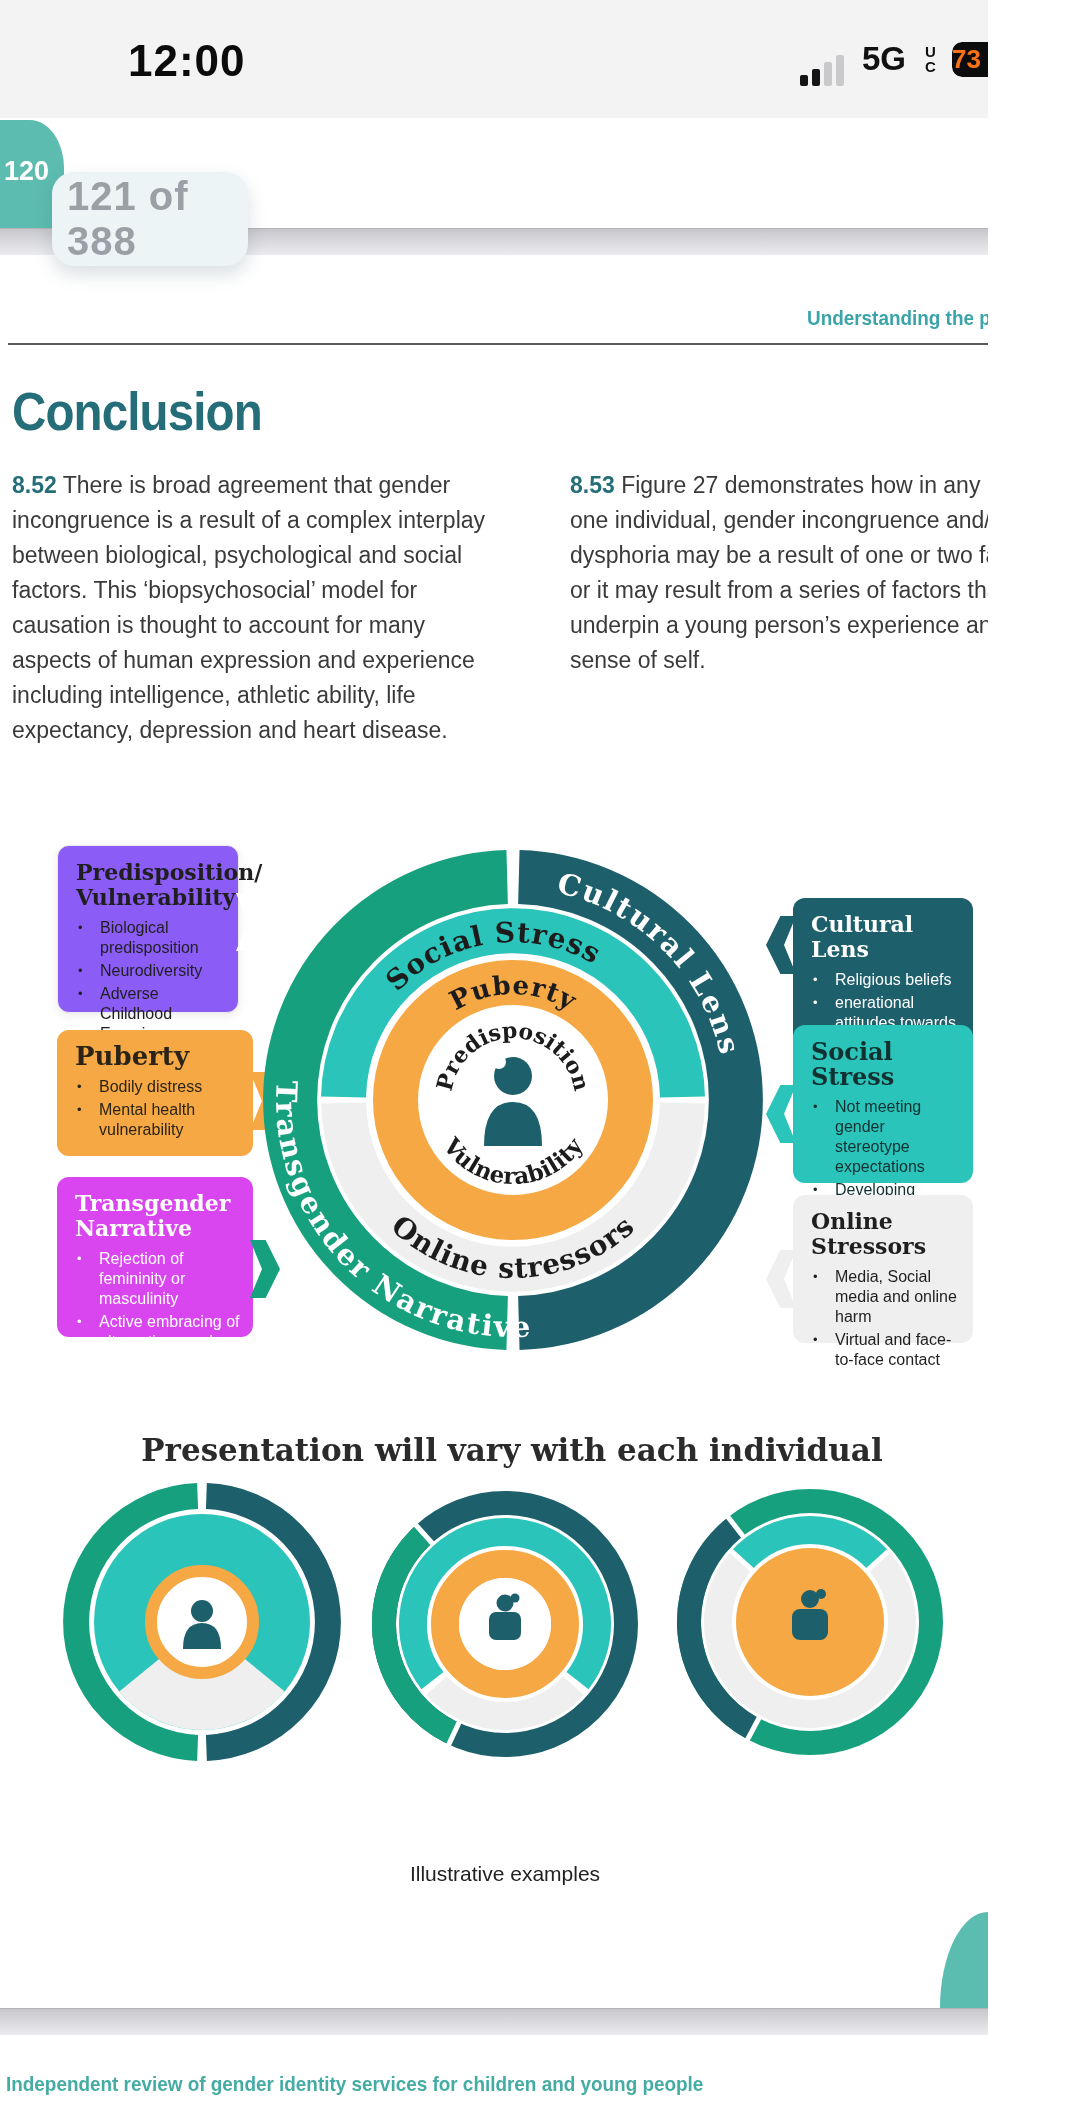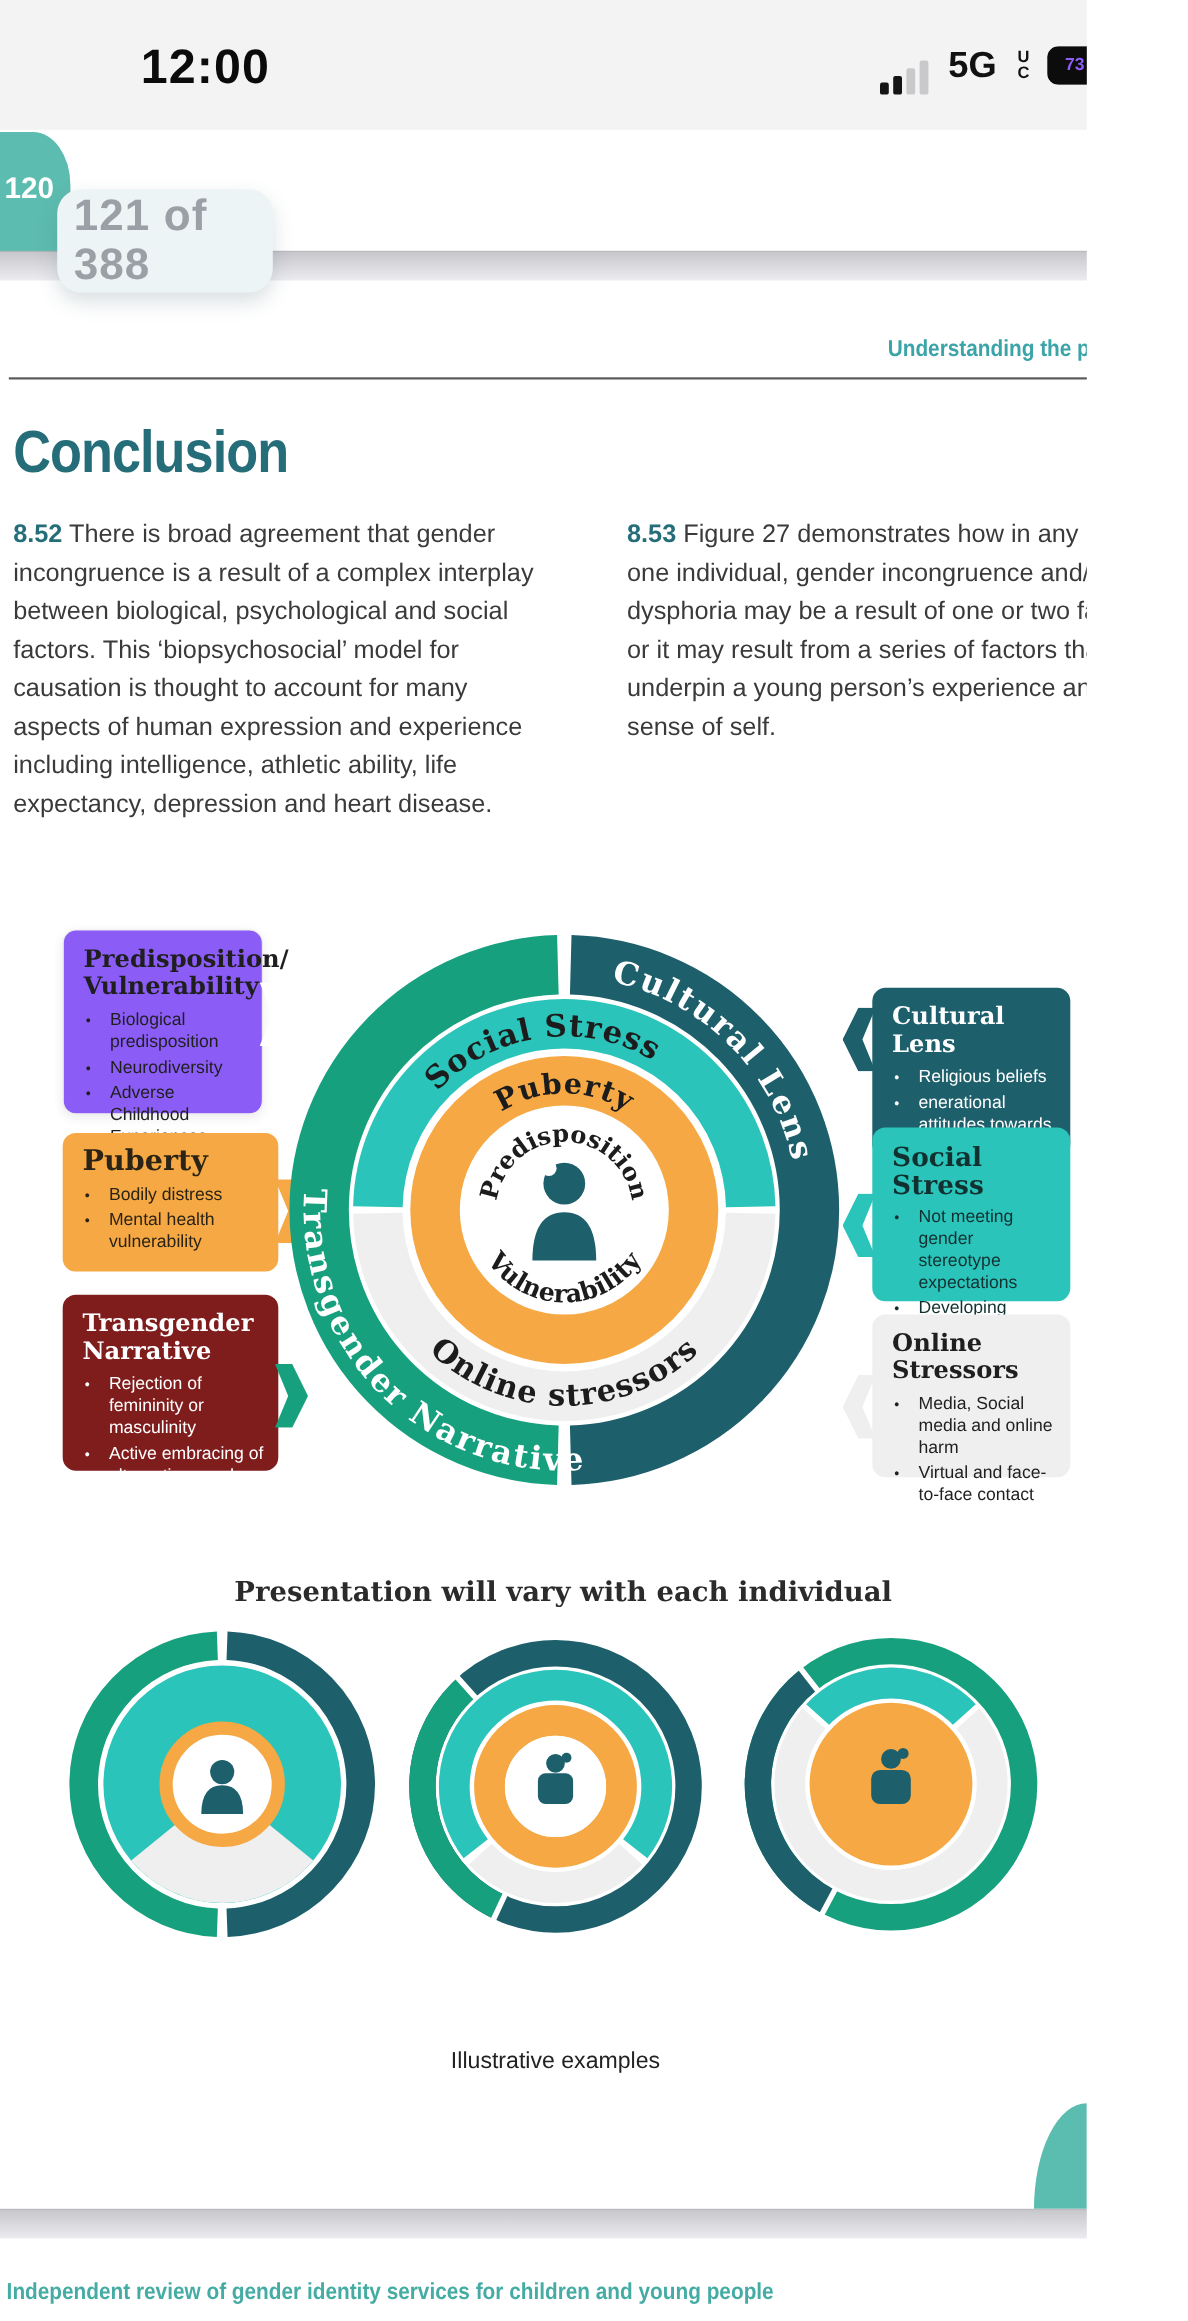--- a/index.html
+++ b/index.html
@@ -8,21 +8,21 @@
   
   .statusbar{position:absolute;left:0;top:0;width:1080px;height:118px;background:#f4f3f4;}
   .time{position:absolute;left:128px;top:36px;font-size:44px;font-weight:bold;color:#0b0b0b;letter-spacing:1px;}
   .sigbars{position:absolute;left:800px;top:52px;display:flex;align-items:flex-end;gap:4px;height:34px;}
   .sigbars i{display:block;width:8px;border-radius:2px;background:#c9c9cc;}
   .sigbars i.on{background:#141414;}
   .nettype{position:absolute;left:862px;top:40px;font-size:33px;font-weight:bold;color:#111;}
   .netsuper{position:absolute;left:925px;top:44px;font-size:15px;font-weight:bold;color:#111;line-height:15px;text-align:center;}
   .batt{position:absolute;left:952px;top:42px;width:68px;height:35px;background:#c9c9cc;border-radius:10px;overflow:hidden;}
   .batt .fill{position:absolute;left:0;top:0;height:100%;width:74%;background:#0c0c0c;border-radius:10px 6px 6px 10px;
-              display:flex;align-items:center;justify-content:center;color:#8b5cf6;font-weight:bold;font-size:16px;}
+              display:flex;align-items:center;color:#f97316;font-weight:bold;font-size:26px;}
   .batt-nub{position:absolute;left:1023px;top:52px;width:7px;height:15px;background:#c9c9cc;border-radius:0 4px 4px 0;}
   
   .tab120{position:absolute;left:0;top:120px;width:64px;height:110px;background:#5cbcaf;
           border-radius:0 34px 14px 0 / 0 48px 14px 0;color:#fff;font-weight:bold;font-size:27px;
           padding:0;}
   .tab120 span{position:absolute;left:4px;top:36px;}
   .topbar,.botbar{position:absolute;left:0;width:1080px;height:26px;
           background:linear-gradient(180deg,#c6c6cb 0%,#dcdce0 55%,#ececf0 100%);border-top:1px solid #b3b3b8;}
   .topbar{top:228px;}
   .botbar{top:2008px;}
@@ -47,32 +47,32 @@
           border-top-left-radius:100% 100%;}
   
   .callout{position:absolute;border-radius:12px;padding:14px 10px 10px 18px;box-sizing:border-box;}
   .callout .ttl{font-family:"DejaVu Serif","Liberation Serif",serif;font-weight:bold;font-size:22px;
                 line-height:25px;white-space:pre-line;margin-bottom:8px;}
   .callout ul{list-style:none;margin:0;padding:0;}
   .callout li{display:grid;grid-template-columns:24px 1fr;font-size:16px;line-height:20px;margin-bottom:3px;}
   .callout li .dot{font-size:13px;padding-left:2px;}
   .co-white{background:#8b5cf6;color:#1f1f1f;border:1px solid #ececec;box-shadow:0 3px 10px rgba(0,0,0,.08);}
   .co-orange{background:#f5a843;color:#2b2416;}
-  .co-green{background:#7f1d1d;color:#ffffff;}
+  .co-green{background:#d946ef;color:#ffffff;}
   .co-dark{background:#1d5f6b;color:#ffffff;margin-top:40px;}
   .co-turq{background:#2bc4ba;color:#113030;}
   .co-gray{background:#efefef;color:#1f1f1f;}
   .arr{position:absolute;width:30px;height:58px;}
   .arr-r{clip-path:polygon(0 0,52% 0,100% 50%,52% 100%,0 100%,40% 50%);}
   .arr-l{clip-path:polygon(100% 0,48% 0,0 50%,48% 100%,100% 100%,60% 50%);}
   
   svg{position:absolute;overflow:visible;}
   .ringtext{font-family:"DejaVu Serif","Liberation Serif",serif;font-weight:bold;}
   .subtitle{position:absolute;left:0;top:1432px;width:1024px;text-align:center;
-            font-family:"DejaVu Serif","Liberation Serif",serif;font-weight:bold;font-size:25px;color:#2b2b2b;}
+            font-family:"DejaVu Serif","Liberation Serif",serif;font-weight:bold;font-size:31px;color:#2b2b2b;}
   .illustr{position:absolute;left:0;top:1862px;width:1010px;text-align:center;font-size:21px;color:#222;}
 </style>
 </head>
 <body>
 
 <div id="screen">
 
   <div class="statusbar">
     <div class="time">12:00</div>
     <div class="sigbars">

